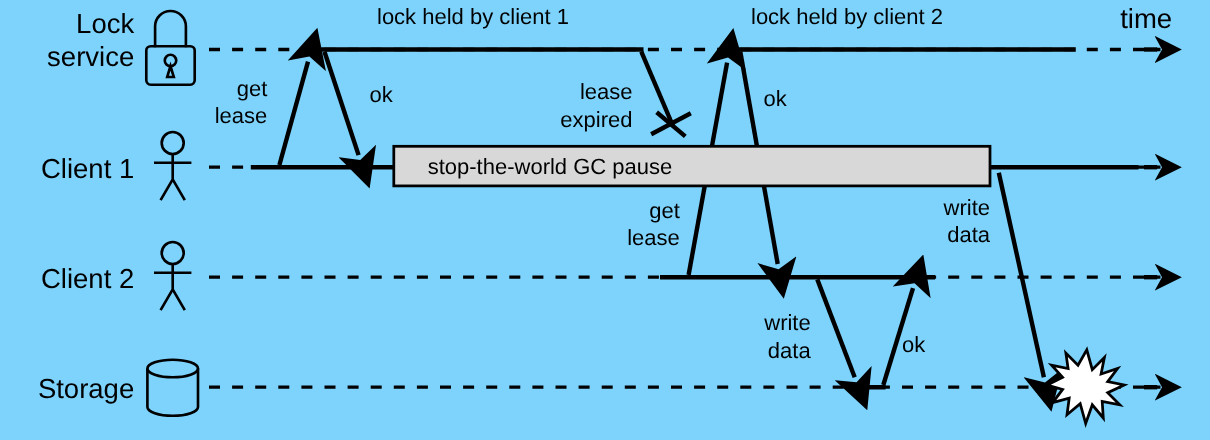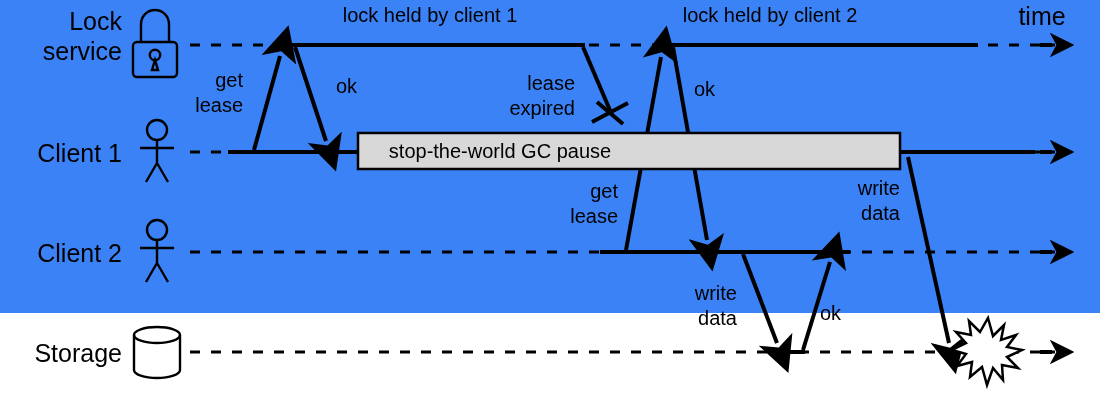--- a/index.html
+++ b/index.html
@@ -1,17 +1,17 @@
 <!DOCTYPE html>
 <html><head>
 <meta charset="utf-8">
 <style>
   html,body{margin:0;padding:0;background:#ffffff;}
   body{width:1100px;height:400px;overflow:hidden;font-family:"Liberation Sans",sans-serif;}
-  #diagram-root{position:relative;width:1100px;height:313px;background:#3b82f6;}
+  #diagram-root{position:relative;width:1100px;height:400px;background:#7dd3fc;}
   svg#seq{position:absolute;left:0;top:0;width:1100px;height:400px;display:block;}
   .lane-label{font-family:"Liberation Sans",sans-serif;font-size:25px;fill:#000;}
   .msg-label{font-family:"Liberation Sans",sans-serif;font-size:20px;fill:#000;}
   .top-label{font-family:"Liberation Sans",sans-serif;font-size:20px;fill:#000;}
   .time-label{font-family:"Liberation Sans",sans-serif;font-size:25px;fill:#000;}
   .gc-label{font-family:"Liberation Sans",sans-serif;font-size:20px;fill:#000;}
   .lifeline-dash{stroke:#000;stroke-width:3;stroke-dasharray:10 11;fill:none;}
   .solid{stroke:#000;stroke-width:4;fill:none;}
   .arrowln{stroke:#000;stroke-width:4;fill:none;}
   .icon-ln{stroke:#000;stroke-width:2.4;fill:none;}

